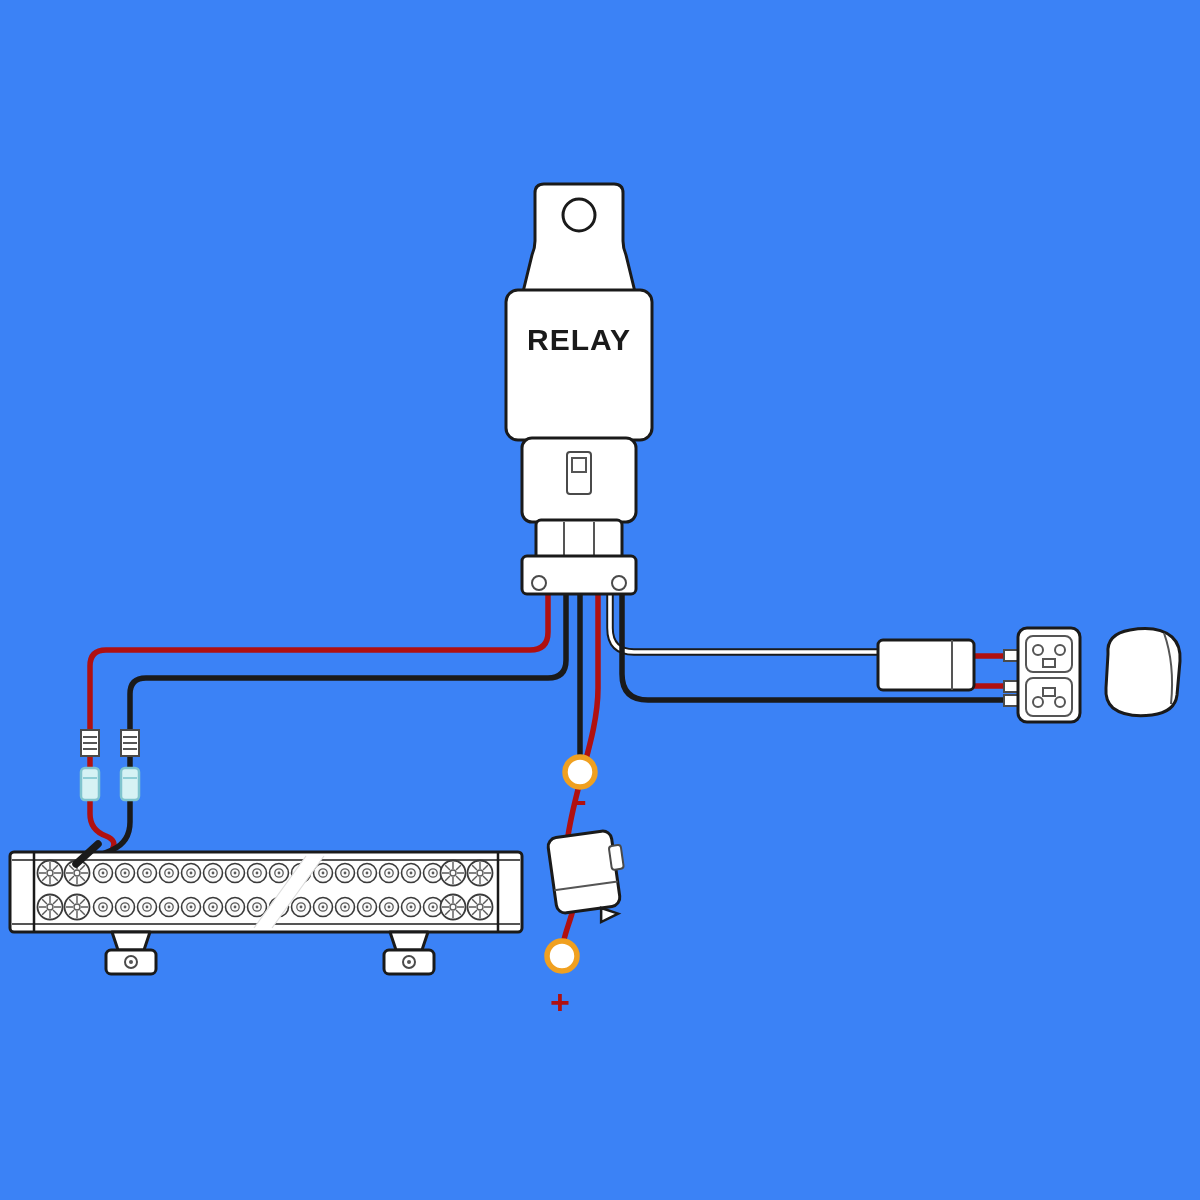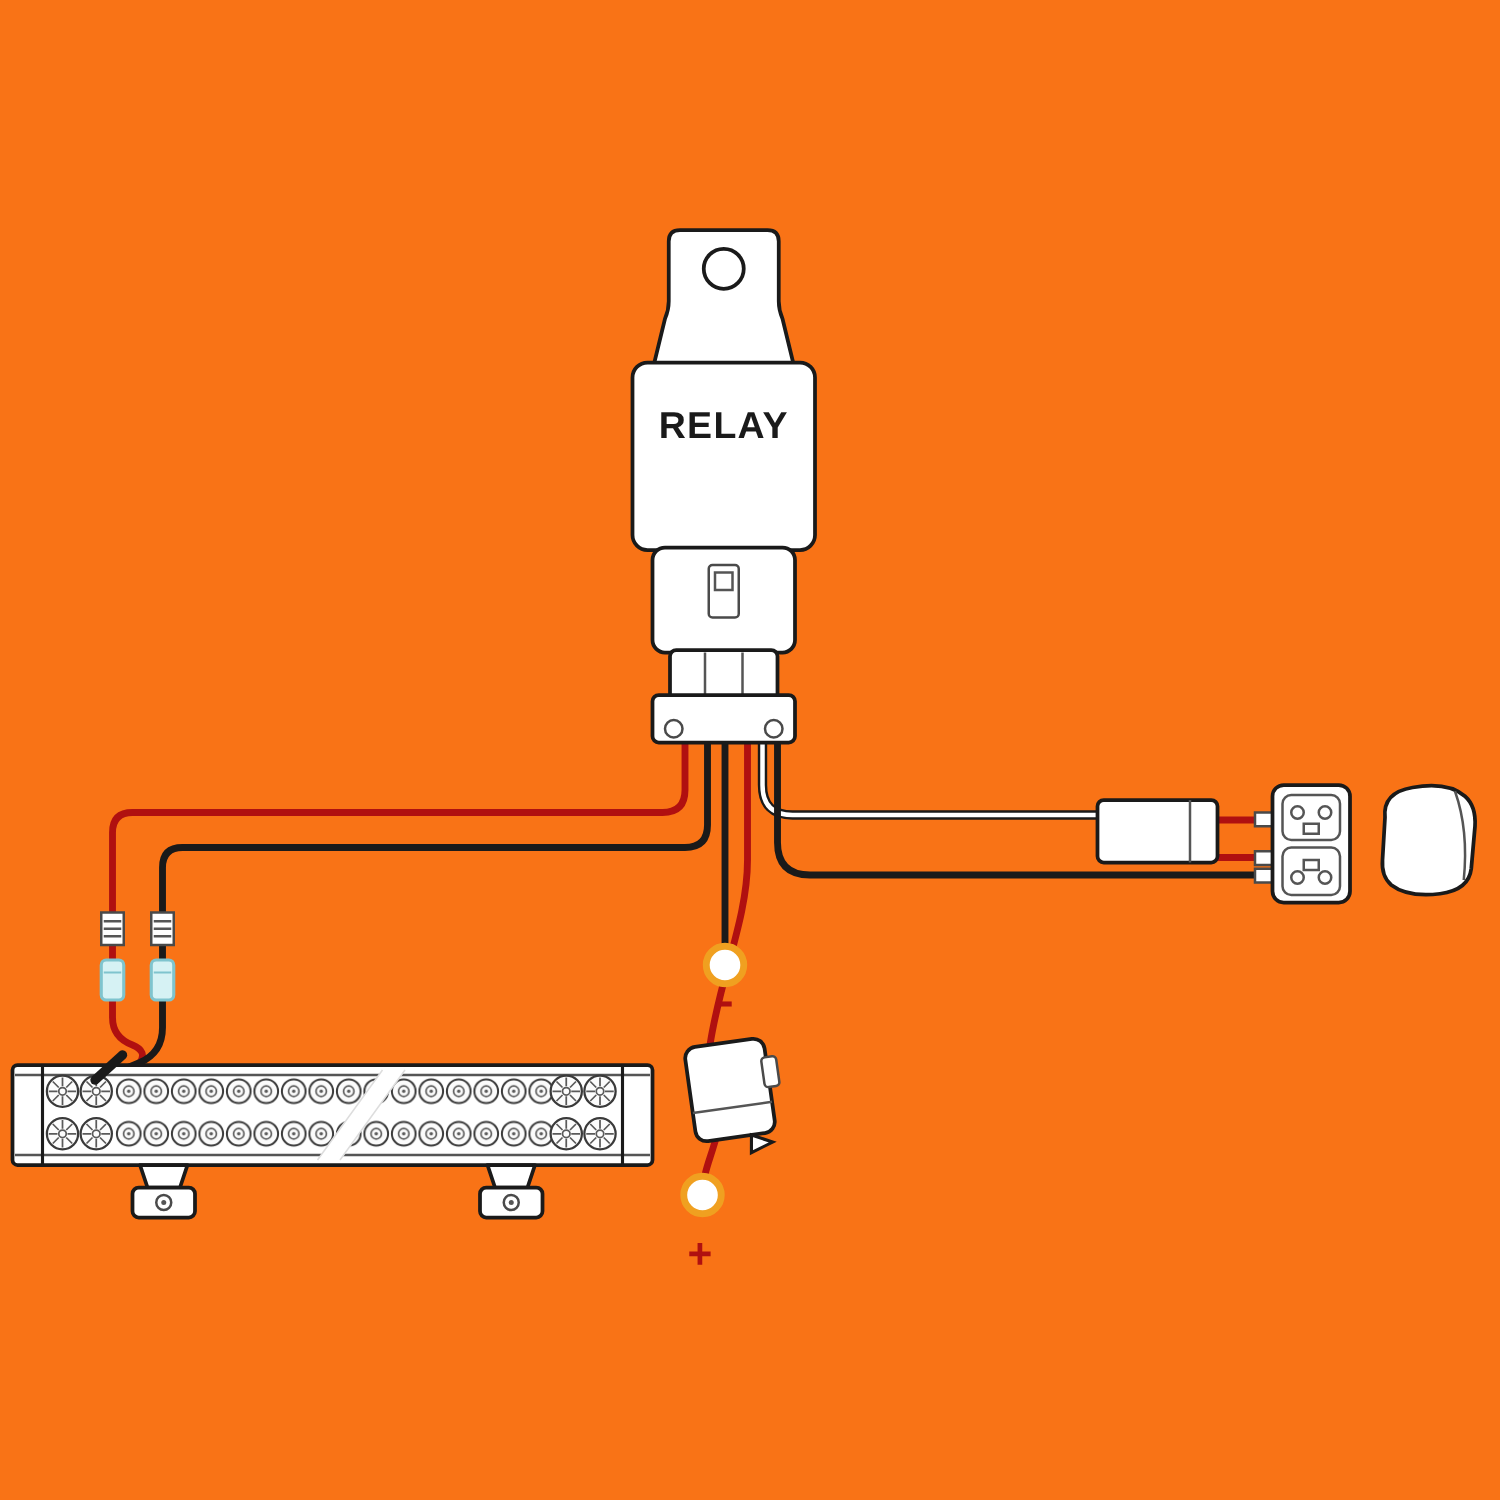--- a/index.html
+++ b/index.html
@@ -1,16 +1,16 @@
 <!DOCTYPE html>
 <html><head>
 <meta charset="utf-8">
 <style>
   html,body { margin:0; padding:0; background:#fff; }
-  .canvas { width:1200px; height:1200px; position:relative; background:#f97316; }
+  .canvas { width:1200px; height:1200px; position:relative; background:#3b82f6; }
   svg { display:block; }
   .outline      { fill:#ffffff; stroke:#1a1a1a; stroke-width:3; stroke-linejoin:round; }
   .thin         { fill:#ffffff; stroke:#4a4a4a; stroke-width:2; }
   .detail       { fill:none; stroke:#555555; stroke-width:2; }
   .wire-red     { fill:none; stroke:#b01010; stroke-width:5.5; stroke-linecap:round; }
   .wire-black   { fill:none; stroke:#1a1a1a; stroke-width:5.5; stroke-linecap:round; }
   .wire-thick   { fill:none; stroke:#1a1a1a; stroke-width:7.5; stroke-linecap:round; }
   .wire-white-o { fill:none; stroke:#1a1a1a; stroke-width:7.5; stroke-linecap:round; }
   .wire-white-i { fill:none; stroke:#ffffff; stroke-width:3.6; stroke-linecap:round; }
   .ring         { fill:#ffffff; stroke:#f0a020; stroke-width:5.5; }

